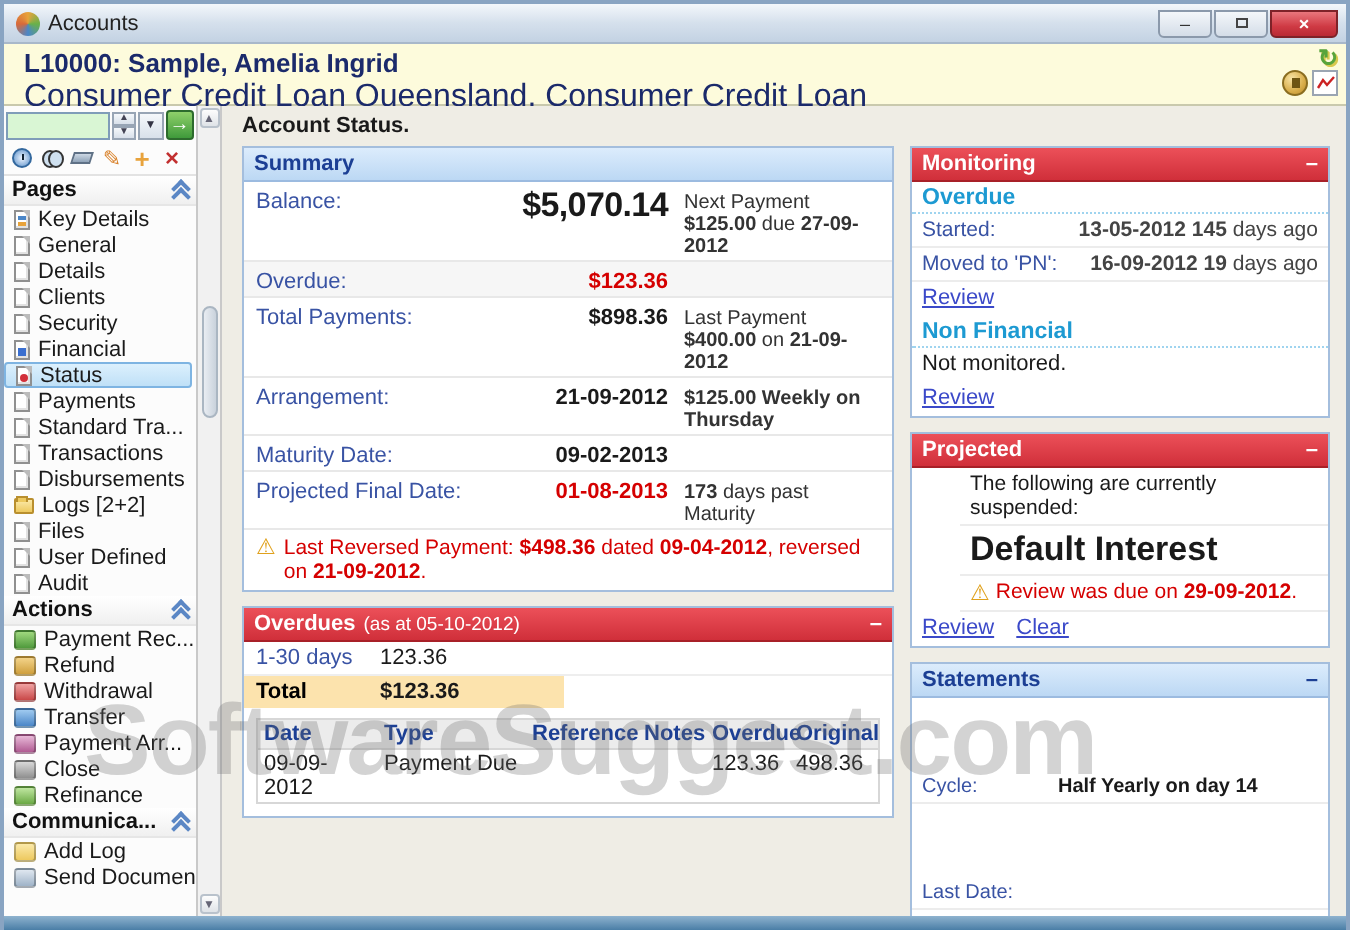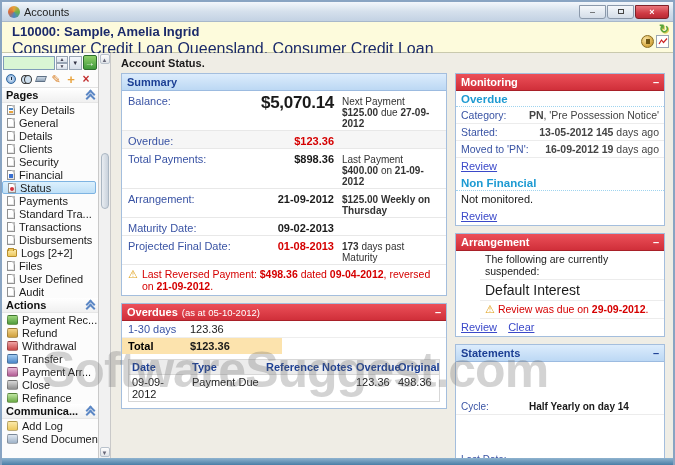--- a/index.html
+++ b/index.html
@@ -128,21 +128,21 @@
   .ta-r { text-align:left; }
 
   
   .m-sub { font-weight:bold; color:#1d9ad2; font-size:11.5px; padding:2px 5px 1px 5px; border-bottom:1px dotted #9fd4ef; }
   .m-row { display:flex; justify-content:space-between; padding:2px 5px; border-bottom:1px solid #ececec; font-size:10.5px; }
   .m-label { color:#3953a4; white-space:nowrap; }
   .m-val { text-align:right; color:#444; }
   .link { color:#3b49c9; text-decoration:underline; cursor:pointer; }
   .p-pad { padding:2px 5px 3px 5px; }
   .susp-line { padding:2px 5px; border-bottom:1px solid #ececec; font-size:10.5px;margin-left:24px; }
-  .susp-item { font-weight:normal; font-size:14px; }
+  .susp-item { font-weight:bold; font-size:17px; }
   .susp-warn { display:flex; gap:3px; color:#d50000; }
   .st-row { display:flex; padding:2.5px 5px; border-bottom:1px solid #ececec; font-size:10px;margin-top:36px; }
   .st-label { width:68px; color:#3953a4; flex:0 0 auto; }
   .st-val { font-weight:bold; }
 
   
   .bottom-strip { height:7px; background:linear-gradient(#8fb3cf,#4a7ea6); flex:0 0 auto; }
 
   .watermark { position:absolute; left:40px; top:288px; font-size:50px; font-weight:bold; letter-spacing:-1px;
     color:rgba(110,110,110,.30); white-space:nowrap; pointer-events:none; z-index:40; }
@@ -416,40 +416,36 @@
 
         <div class="col-right">
 
           <div class="panel">
             <div class="p-hdr red">
               <span>Monitoring</span>
               <span class="min-dash">–</span>
             </div>
             <div class="m-sub">Overdue</div>
             <div class="m-row">
-              <span class="m-label">Category:</span>
-              <span class="m-val"><span style="font-weight: bold;">PN</span><span>, 'Pre Possession Notice'</span></span>
-            </div>
-            <div class="m-row">
               <span class="m-label">Started:</span>
               <span class="m-val"><span style="font-weight: bold;">13-05-2012 </span><span style="font-weight: bold;">145</span><span> days ago</span></span>
             </div>
             <div class="m-row">
               <span class="m-label">Moved to 'PN':</span>
               <span class="m-val"><span style="font-weight: bold;">16-09-2012 </span><span style="font-weight: bold;">19</span><span> days ago</span></span>
             </div>
             <div class="p-pad"><span class="link">Review</span></div>
             <div class="m-sub">Non Financial</div>
             <div class="p-pad">Not monitored.</div>
             <div class="p-pad"><span class="link">Review</span></div>
           </div>
 
           <div class="panel">
             <div class="p-hdr red">
-              <span>Arrangement</span>
+              <span>Projected</span>
               <span class="min-dash">–</span>
             </div>
             <div class="susp-line">The following are currently suspended:</div>
             <div class="susp-line susp-item">Default Interest</div>
             <div class="susp-line susp-warn">
               <span class="warn-glyph">⚠</span>
               <span><span>Review was due on </span><span style="font-weight: bold;">29-09-2012</span><span>.</span></span>
             </div>
             <div class="p-pad">
               <span class="link">Review</span>

